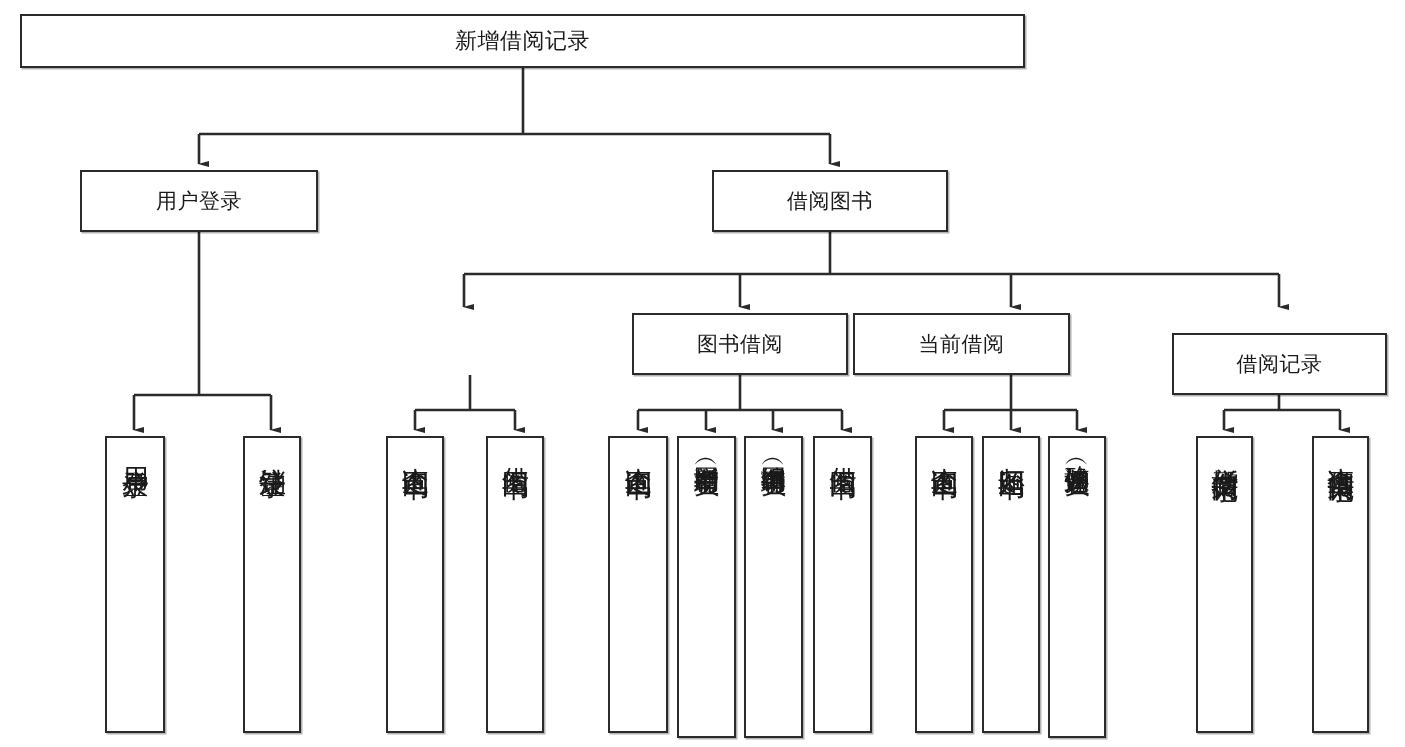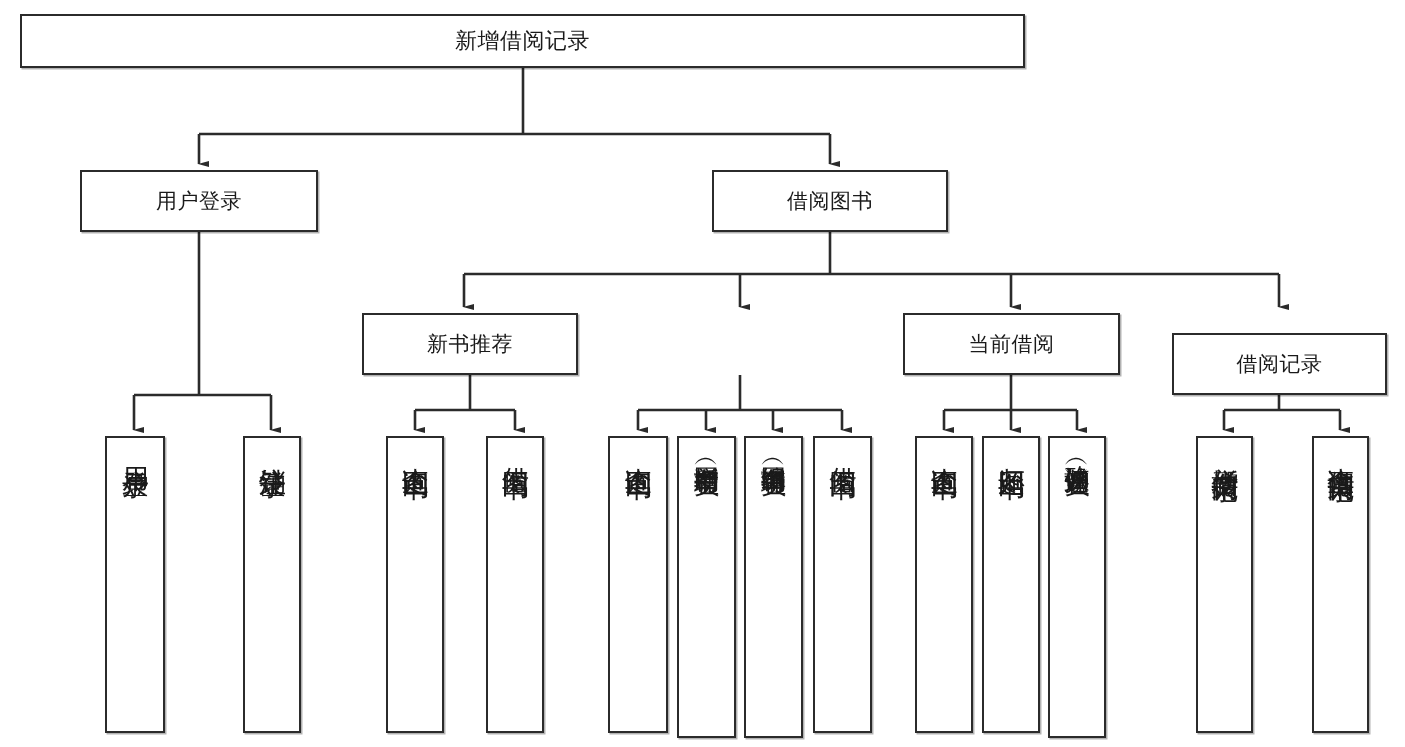--- a/index.html
+++ b/index.html
@@ -136,24 +136,24 @@
     <span class="label">新增借阅记录</span>
   </div>
 
   <div class="node h" style="left:80px; top:170px; width:238px; height:62px;">
     <span class="label">用户登录</span>
   </div>
   <div class="node h" style="left:712px; top:170px; width:236px; height:62px;">
     <span class="label">借阅图书</span>
   </div>
 
-  <div class="node h" style="left:362px; top:313px; width:216px; height:62px;">
-    <span class="label">新书推荐</span>
-  </div>
-  <div class="node h" style="left:903px; top:313px; width:217px; height:62px;">
+  <div class="node h" style="left:632px; top:313px; width:216px; height:62px;">
+    <span class="label">图书借阅</span>
+  </div>
+  <div class="node h" style="left:853px; top:313px; width:217px; height:62px;">
     <span class="label">当前借阅</span>
   </div>
   <div class="node h" style="left:1172px; top:313px; width:215px; height:62px;margin-top:20px;">
     <span class="label">借阅记录</span>
   </div>
 
   <div class="node v" style="left:105px; top:436px; width:60px; height:297px;">
     <span class="label">用户登录</span>
   </div>
   <div class="node v" style="left:243px; top:436px; width:58px; height:297px;">

